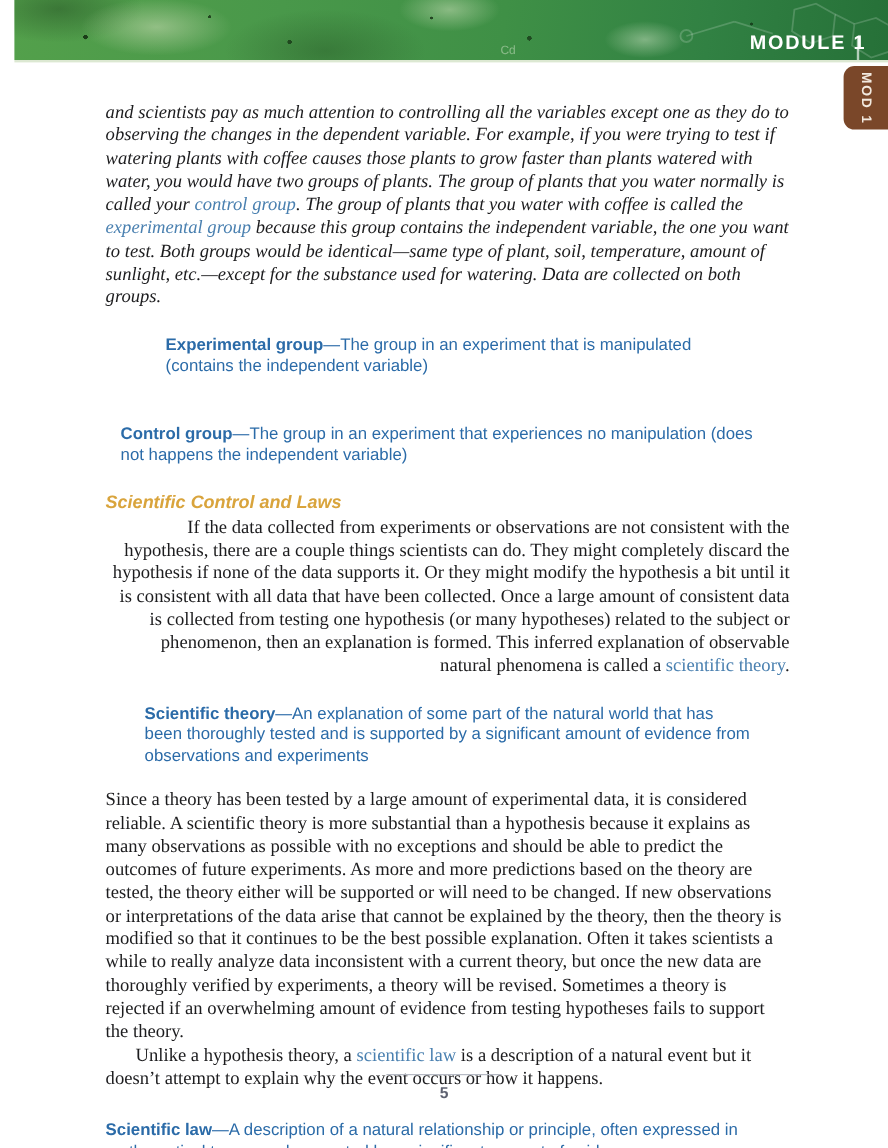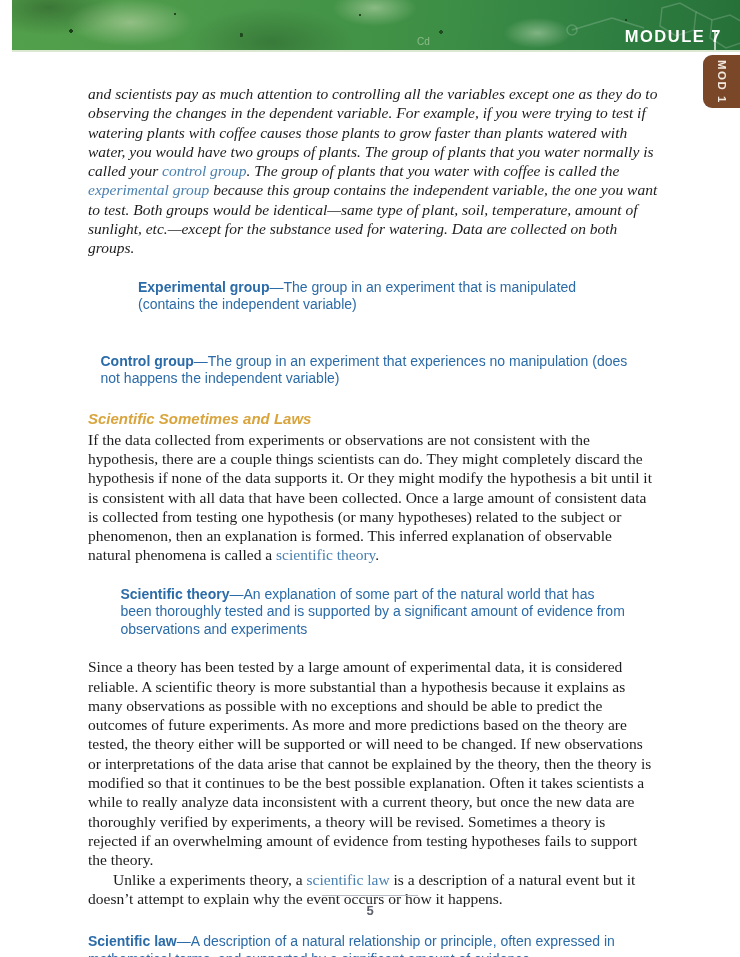--- a/index.html
+++ b/index.html
@@ -45,21 +45,21 @@
     font-size:11.5px; letter-spacing:1.5px; color:#f2e9df;
   }
 
   
   .content { position:absolute; top:52px; left:0; width:740px; padding:0 82px 0 88px; box-sizing:border-box; }
   p.body {
     margin:0; font-size:15.5px; line-height:19.3px; color:#1c1c1e;
     font-family:"Liberation Serif", serif;
   }
   #p1 { margin-top:32px;font-style:italic; }
-  #p2 { margin-top:3px; }
+  #p2 { margin-top:3px;text-align:right; }
   #p3a { margin-top:19px; }
   #p3b { margin:0; text-indent:25px; }
   a.term { color:#4a80b0; text-decoration:none; cursor:pointer; }
 
   .def {
     font-family:"Liberation Sans", sans-serif; font-size:14px; line-height:17.5px;
     color:#2b6ba8; text-align:left; margin-left:auto; margin-right:auto;
   }
   .def strong { font-weight:bold; }
   #def1 { margin-top:21px; max-width:470px; }
@@ -92,43 +92,43 @@
         <polygon points="650,8 668,3 684,12 682,30 664,36 648,26"></polygon>
         <polygon points="700,20 718,15 734,24 732,42 714,48 698,38"></polygon>
         <line x1="684" y1="12" x2="700" y2="20"></line>
         <line x1="560" y1="30" x2="600" y2="18"></line>
         <line x1="600" y1="18" x2="632" y2="28"></line>
         <circle cx="560" cy="30" r="5"></circle>
         <line x1="703" y1="30" x2="703" y2="50" stroke="rgba(255,255,255,0.65)" stroke-width="2"></line>
       </g>
       <text x="405" y="45" font-family="Liberation Sans, sans-serif" font-size="10" fill="rgba(230,240,220,0.45)">Cd</text>
     </svg>
-    <div class="banner-title">MODULE 7</div>
+    <div class="banner-title">MODULE 1</div>
   </div>
 
   <div class="mod-tab">
     <span>MOD 1</span>
   </div>
 
   <div class="content">
 
     <p class="body" id="p1"><span>and scientists pay as much attention to controlling all the variables except one as they do to observing the changes in the dependent variable. For example, if you were trying to test if watering plants with coffee causes those plants to grow faster than plants watered with water, you would have two groups of plants. The group of plants that you water normally is called your </span><a class="term">control group</a><span>. The group of plants that you water with coffee is called the </span><a class="term">experimental group</a><span> because this group contains the independent variable, the one you want to test. Both groups would be identical—same type of plant, soil, temperature, amount of sunlight, etc.—except for the substance used for watering. Data are collected on both groups.</span></p>
 
     <p class="def" id="def1"><strong>Experimental group</strong><span>—The group in an experiment that is manipulated (contains the independent variable)</span></p>
 
     <p class="def" id="def2"><strong>Control group</strong><span>—The group in an experiment that experiences no manipulation (does not happens the independent variable)</span></p>
 
-    <h3 class="section-heading">Scientific Sometimes and Laws</h3>
+    <h3 class="section-heading">Scientific Control and Laws</h3>
 
     <p class="body" id="p2"><span>If the data collected from experiments or observations are not consistent with the hypothesis, there are a couple things scientists can do. They might completely discard the hypothesis if none of the data supports it. Or they might modify the hypothesis a bit until it is consistent with all data that have been collected. Once a large amount of consistent data is collected from testing one hypothesis (or many hypotheses) related to the subject or phenomenon, then an explanation is formed. This inferred explanation of observable natural phenomena is called a </span><a class="term">scientific theory</a><span>.</span></p>
 
     <p class="def" id="def3"><strong>Scientific theory</strong><span>—An explanation of some part of the natural world that has been thoroughly tested and is supported by a significant amount of evidence from observations and experiments</span></p>
 
     <p class="body" id="p3a">Since a theory has been tested by a large amount of experimental data, it is considered reliable. A scientific theory is more substantial than a hypothesis because it explains as many observations as possible with no exceptions and should be able to predict the outcomes of future experiments. As more and more predictions based on the theory are tested, the theory either will be supported or will need to be changed. If new observations or interpretations of the data arise that cannot be explained by the theory, then the theory is modified so that it continues to be the best possible explanation. Often it takes scientists a while to really analyze data inconsistent with a current theory, but once the new data are thoroughly verified by experiments, a theory will be revised. Sometimes a theory is rejected if an overwhelming amount of evidence from testing hypotheses fails to support the theory.</p>
-    <p class="body" id="p3b"><span>Unlike a experiments theory, a </span><a class="term">scientific law</a><span> is a description of a natural event but it doesn’t attempt to explain why the event occurs or how it happens.</span></p>
+    <p class="body" id="p3b"><span>Unlike a hypothesis theory, a </span><a class="term">scientific law</a><span> is a description of a natural event but it doesn’t attempt to explain why the event occurs or how it happens.</span></p>
 
     <p class="def" id="def4"><strong>Scientific law</strong><span>—A description of a natural relationship or principle, often expressed in mathematical terms, and supported by a significant amount of evidence</span></p>
 
   </div>
 
   <div class="footer">
     <div class="footer-rule"></div>
     <div class="page-number">5</div>
   </div>
 

